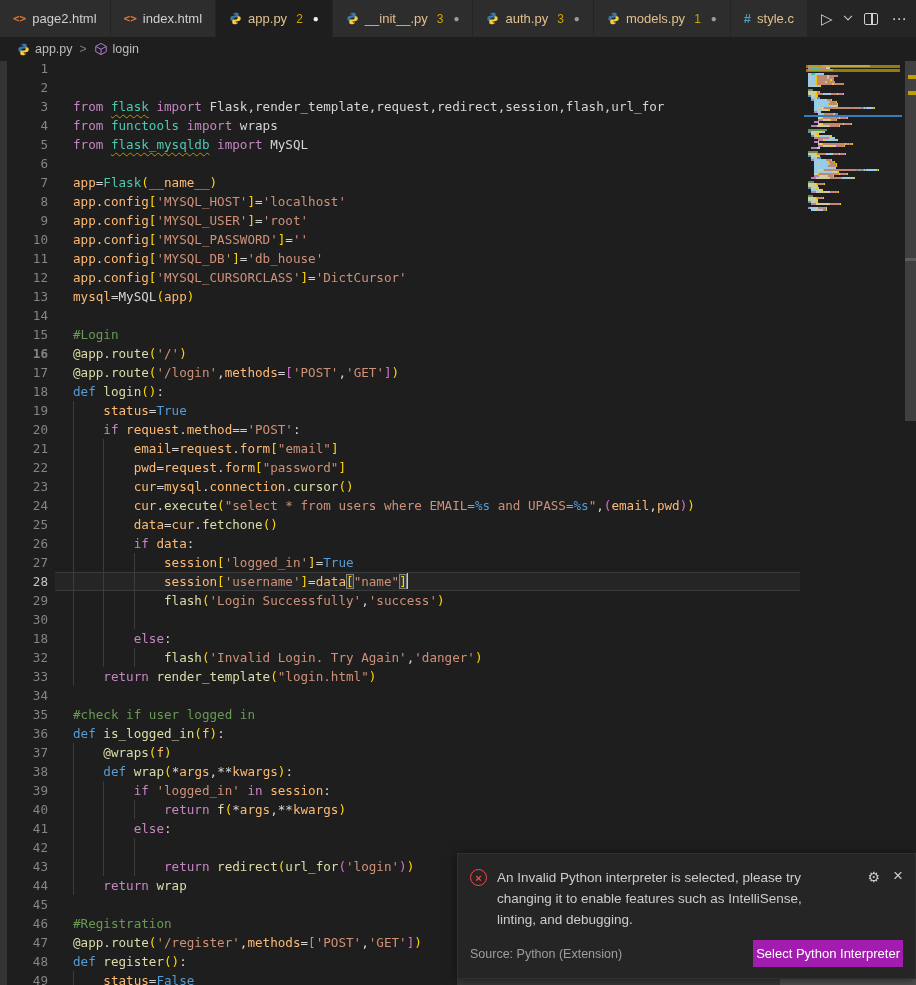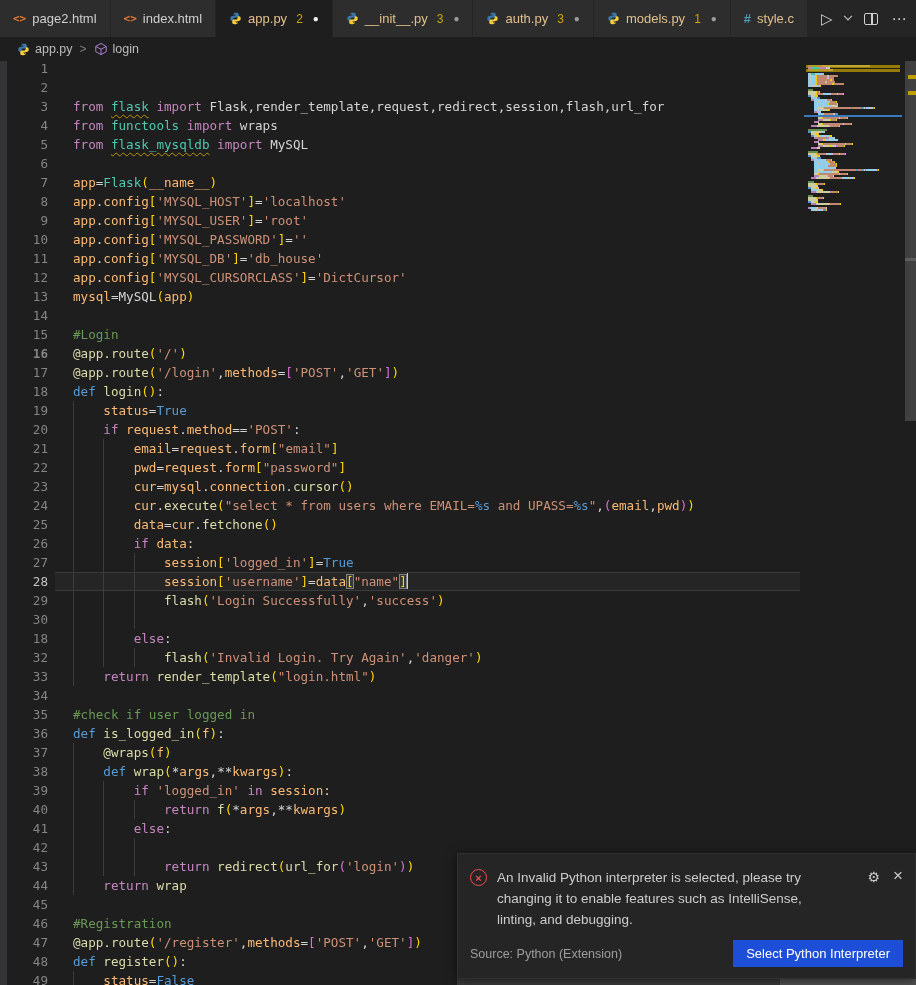--- a/index.html
+++ b/index.html
@@ -86,22 +86,22 @@
   .notif-main { display:flex; padding:13px 12px 0 12px; gap:10px; }
   .err-ic { width:17px; height:17px; border:1.6px solid #f14c4c; border-radius:50%;
     color:#f14c4c; display:flex; align-items:center; justify-content:center;
     font-size:11px; flex:none; margin-top:2px; font-weight:bold; }
   .notif-msg { color:#cccccc; font-size:13.5px; line-height:21px; width:345px; }
   .notif-icons { margin-left:auto; display:flex; gap:13px; color:#cccccc; align-items:flex-start; padding-top:2px; }
   .gear-ic { font-family:"DejaVu Sans",sans-serif; font-size:14px; cursor:pointer; }
   .close-ic { font-size:17px; line-height:14px; cursor:pointer; }
   .notif-footer { position:absolute; left:12px; right:12px; bottom:11px; display:flex; align-items:center; }
   .notif-src { color:#9d9d9d; font-size:12.5px; }
-  .btn-primary { margin-left:auto; background:#1d4ed8; color:#ffffff; font-size:13px;
-    padding:6px 13px; border:none; cursor:pointer; font-family:"Liberation Sans",sans-serif; }
+  .btn-primary { margin-left:auto; background:#a21caf; color:#ffffff; font-size:13px;
+    padding:6px 3px; border:none; cursor:pointer; font-family:"Liberation Sans",sans-serif; }
 
   .bottom-strip { position:absolute; left:457px; top:979px; width:459px; height:6px; background:#3b3b3b; z-index:4; }
   .bottom-strip-bright { position:absolute; left:323px; top:0; width:136px; height:6px; background:#545454; }
 </style>
 </head>
 <body>
 
 <div class="tabbar">
 
   <div class="tab">

